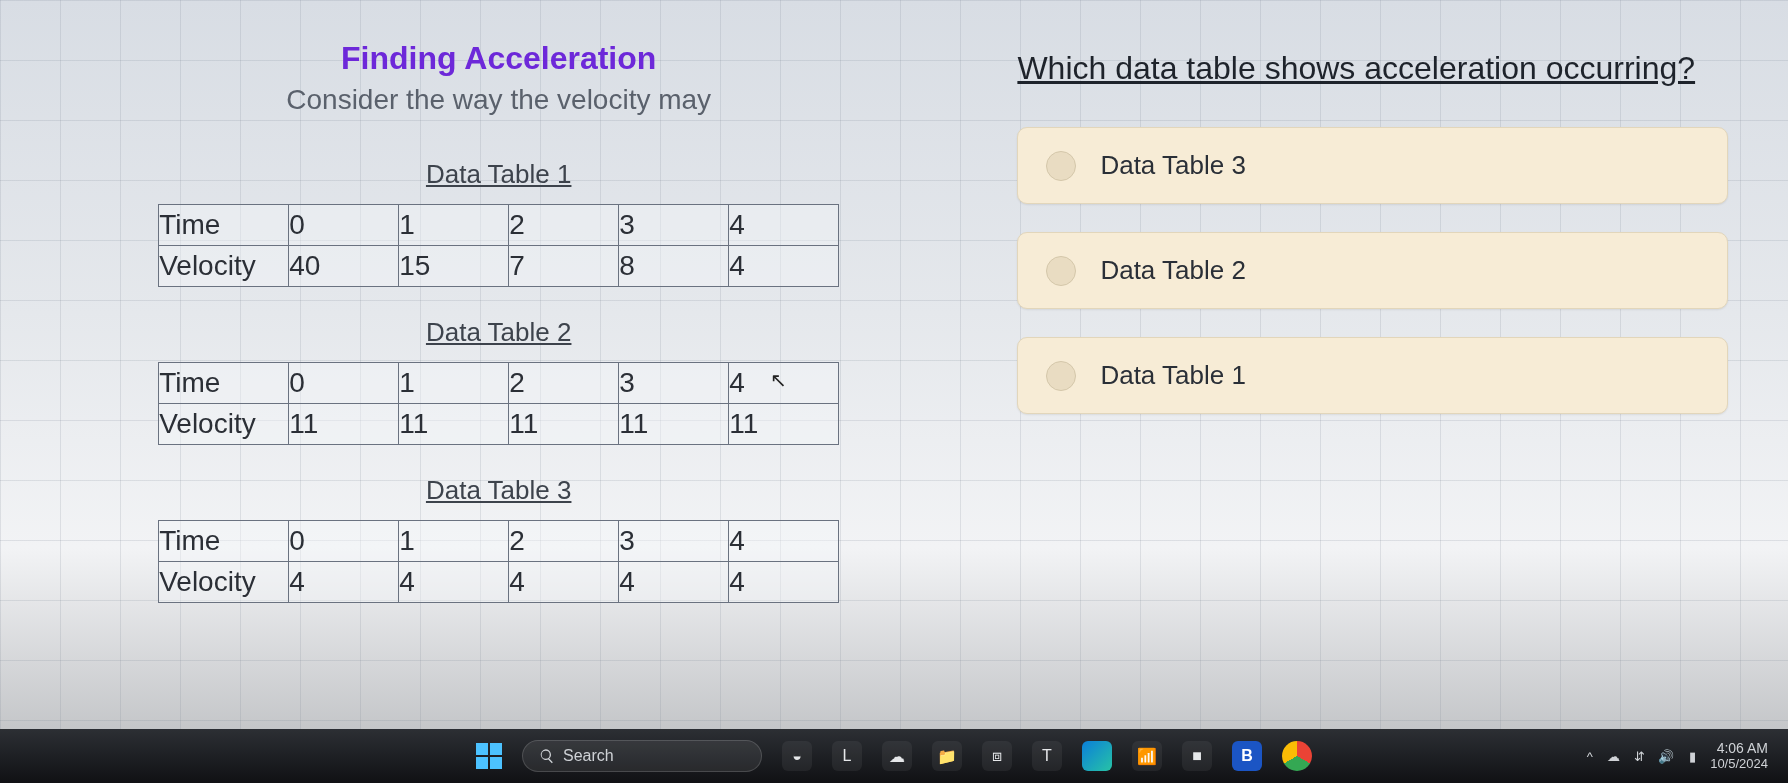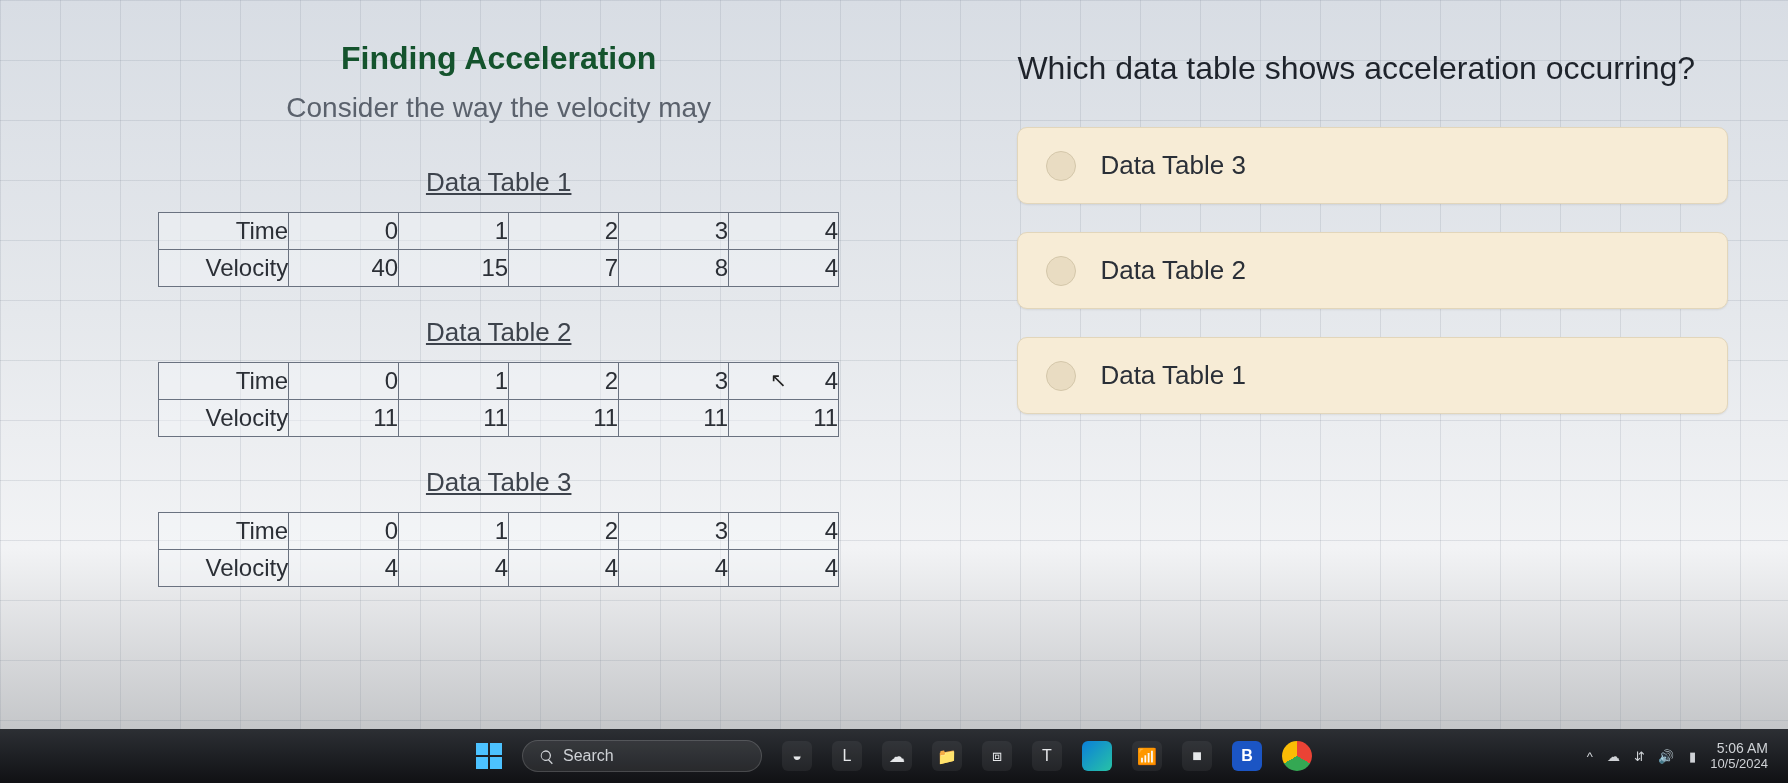--- a/index.html
+++ b/index.html
@@ -37,27 +37,27 @@
     padding-left: 40px;
   }
   .left-header {
     text-align: center;
     margin-bottom: 40px;
     color: #3a3f47;
   }
   .left-header .title {
     font-size: 32px;
     font-weight: 700;
-    color: #14532d;
+    color: #6d28d9;
   }
   .left-header .sub {
     font-size: 28px;
     line-height: 1.35;
     color: #5a616c;
-    margin-top: 12px;
+    margin-top: 4px;
   }
   .dt-block {
     margin-bottom: 30px;
     text-align: center;
   }
   .dt-title {
     display: inline-block;
     font-size: 26px;
     color: #3d434c;
     text-decoration: underline;
@@ -66,33 +66,34 @@
   table.dt {
     border-collapse: collapse;
     margin: 0 auto;
     background: rgba(245,247,250,0.4);
   }
   table.dt td, table.dt th {
     border: 1px solid #6a7280;
     padding: 4px 0;
     width: 110px;
     height: 30px;
-    text-align: right;
-    font-size: 24px;
+    text-align: left;
+    font-size: 28px;
     color: #2b2f36;
   }
   table.dt th {
     font-weight: 400;
     width: 130px;
   }
   .question {
     font-size: 32px;
     color: #1e232b;
     margin-bottom: 40px;
     margin-top: 10px;
+    text-decoration: underline;
   }
   .option {
     background: #f7ecd6;
     border: 1px solid #e2d6bb;
     border-radius: 10px;
     padding: 22px 28px;
     margin-bottom: 28px;
     display: flex;
     align-items: center;
     gap: 24px;
@@ -129,21 +130,21 @@
     grid-template-columns: 1fr 1fr;
     grid-template-rows: 1fr 1fr;
     gap: 2px;
   }
   .taskbar .start span:nth-child(1){background:#4cc2ff;}
   .taskbar .start span:nth-child(2){background:#4cc2ff;}
   .taskbar .start span:nth-child(3){background:#4cc2ff;}
   .taskbar .start span:nth-child(4){background:#4cc2ff;}
   .taskbar .search {
     display: flex;
-    align-items: flex-end;
+    align-items: center;
     gap: 8px;
     background: rgba(255,255,255,0.08);
     border: 1px solid rgba(255,255,255,0.15);
     border-radius: 20px;
     padding: 6px 16px;
     width: 240px;
   }
   .taskbar .search svg { width: 16px; height: 16px; fill: #cfd2d6; }
   .taskbar .search span { color: #cfd2d6; font-size: 16px; }
   .tb-icon {
@@ -306,16 +307,16 @@
   <div class="tb-icon" style="background:conic-gradient(#ea4335 0 120deg,#34a853 120deg 240deg,#fbbc05 240deg 360deg);border-radius:50%;"> </div>
 </div>
 
 <div class="tray">
   <span>^</span>
   <span>☁</span>
   <span>⇵</span>
   <span>🔊</span>
   <span>▮</span>
   <div class="clock">
-    <div class="time">5:06 AM</div>
+    <div class="time">4:06 AM</div>
     <div class="date">10/5/2024</div>
   </div>
 </div>
 
 </body></html>

